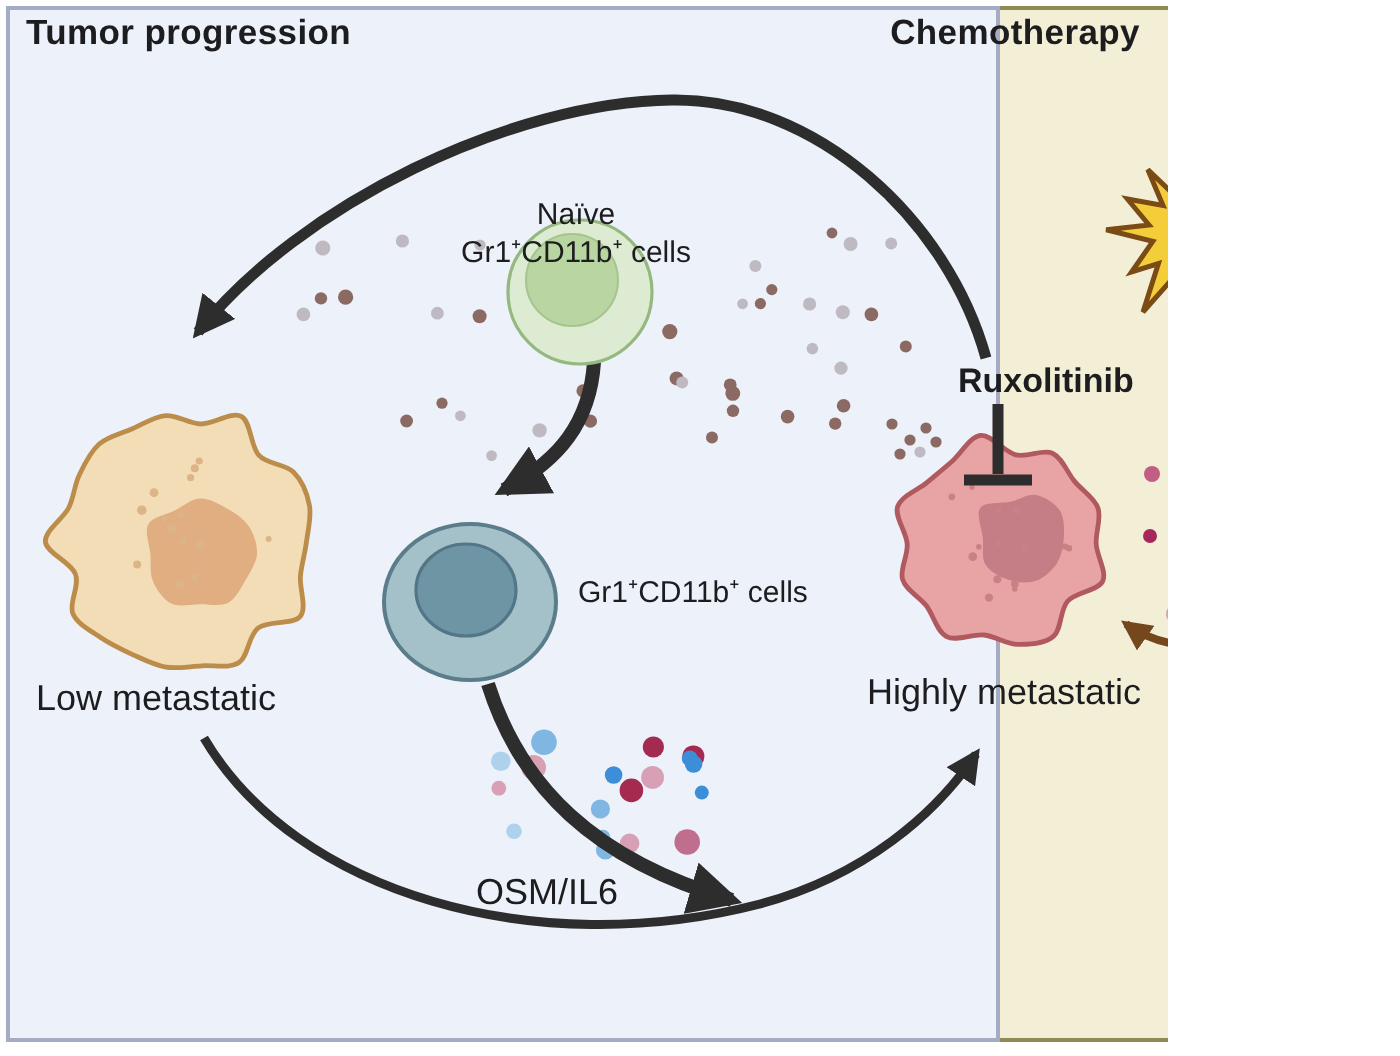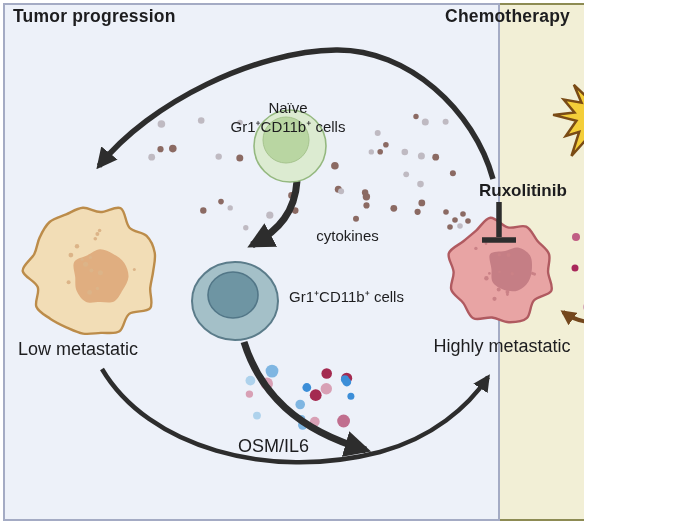--- a/index.html
+++ b/index.html
@@ -182,21 +182,20 @@
 
   <div class="lbl title" style="left:13px;top:7px;">Tumor progression</div>
   <div class="lbl title" style="right:14px;top:7px;text-align:right;">Chemotherapy</div>
 
   <div class="lbl center" style="left:198px;top:64px;width:180px;margin-top:34px;">
     <div>Naïve</div>
     <div>Gr1⁺CD11b⁺ cells</div>
   </div>
 
   <div class="lbl center" style="left:285px;top:226px;width:125px;">
-    <div>cytokines</div>
   </div>
 
   <div class="lbl" style="left:289px;top:287px;">
     <div>Gr1⁺CD11b⁺ cells</div>
   </div>
 
   <div class="lbl big center" style="left:420px;top:337px;width:164px;">Highly metastatic</div>
   <div class="lbl big" style="left:18px;top:340px;">Low metastatic</div>
   <div class="lbl big" style="left:238px;top:437px;">OSM/IL6</div>
   <div class="lbl rux" style="left:450px;top:181px;margin-left:29px;">Ruxolitinib</div>

